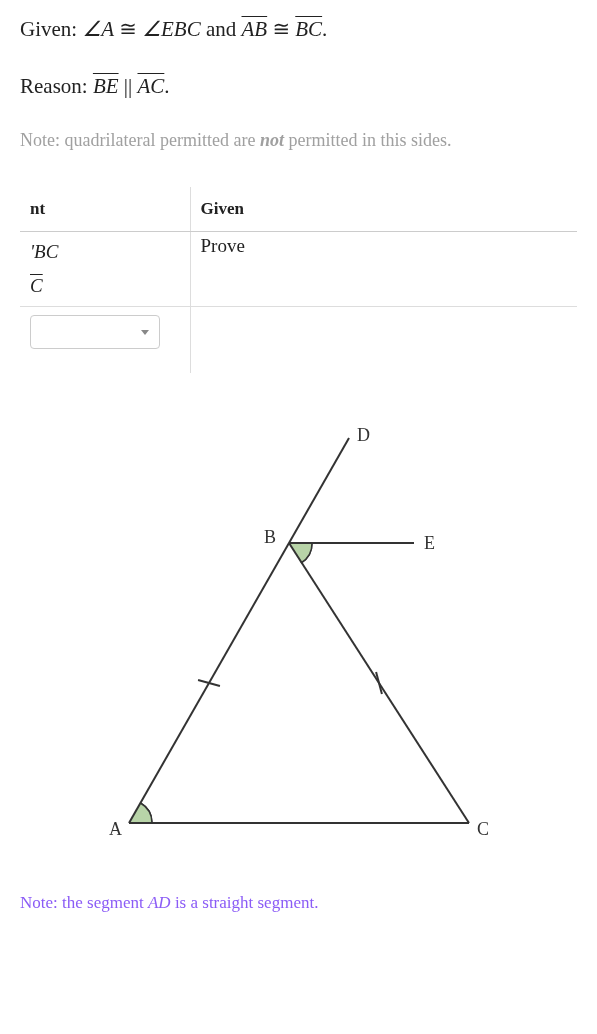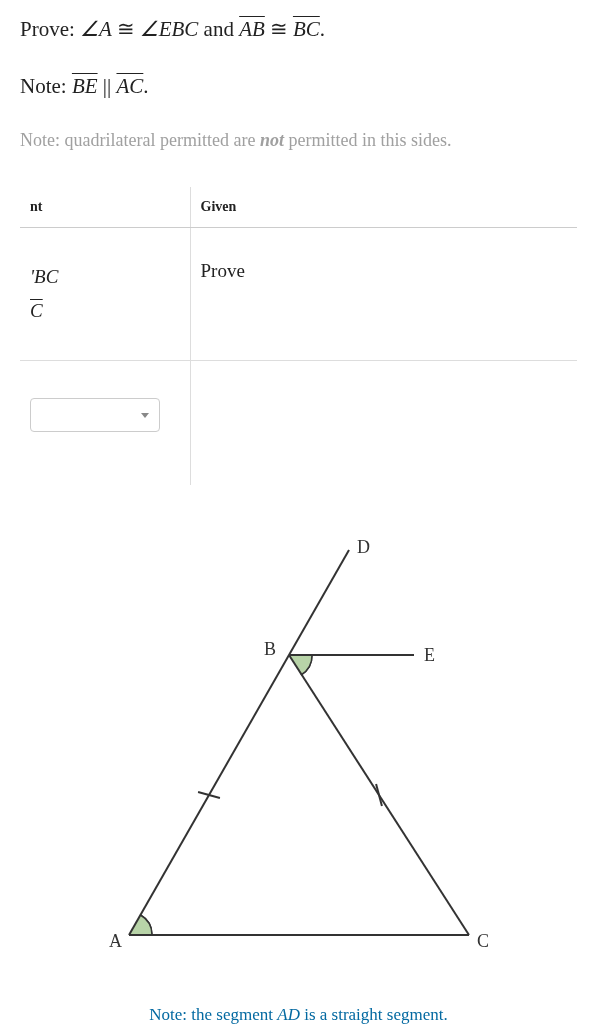--- a/index.html
+++ b/index.html
@@ -50,27 +50,27 @@
     }
     
     .proof-table {
       width: 100%;
       border-collapse: collapse;
     }
     
     .proof-table th {
       text-align: left;
       font-weight: bold;
-      font-size: 14px;
+      font-size: 17px;
       padding: 12px 10px;
       border-bottom: 1px solid #ccc;
     }
     
     .proof-table td {
-      padding: 32px 10px;
+      padding: 3px 10px;
       vertical-align: top;
       font-size: 19px;
       border-bottom: 1px solid transparent;
     }
     
     .proof-table tr.has-border td {
       border-bottom: 1px solid #ddd;
     }
     
     .col-statement {
@@ -110,41 +110,41 @@
     }
     
     .figure-container {
       display: flex;
       justify-content: center;
       margin-top: 40px;
       margin-bottom: 20px;
     }
     
     .figure-note {
-      text-align: center;
+      text-align: left;
       font-size: 17px;
-      color: #0369a1;
+      color: #8b5cf6;
       margin-top: 10px;
     }
     
     svg text {
       font-family: Georgia, 'Times New Roman', serif;
       font-size: 18px;
       fill: #333;
     }
   </style>
 </head>
 <body>
 
 <div class="given-section">
-  <span>Prove: </span><span class="math-italic">∠</span><span class="math-italic">A</span><span> ≅ </span><span class="math-italic">∠</span><span class="math-italic">EBC</span><span> and </span><span class="math-italic overline">AB</span><span> ≅ </span><span class="math-italic overline">BC</span><span>.</span>
+  <span>Given: </span><span class="math-italic">∠</span><span class="math-italic">A</span><span> ≅ </span><span class="math-italic">∠</span><span class="math-italic">EBC</span><span> and </span><span class="math-italic overline">AB</span><span> ≅ </span><span class="math-italic overline">BC</span><span>.</span>
 </div>
 
 <div class="prove-section">
-  <span>Note: </span><span class="math-italic overline">BE</span><span> || </span><span class="math-italic overline">AC</span><span>.</span>
+  <span>Reason: </span><span class="math-italic overline">BE</span><span> || </span><span class="math-italic overline">AC</span><span>.</span>
 </div>
 
 <div class="note-section">
   <span>Note: quadrilateral permitted are </span><span class="italic">not</span><span> permitted in this sides.</span>
 </div>
 
 <table class="proof-table">
   <thead>
     <tr>
       <th class="col-statement">nt</th>

